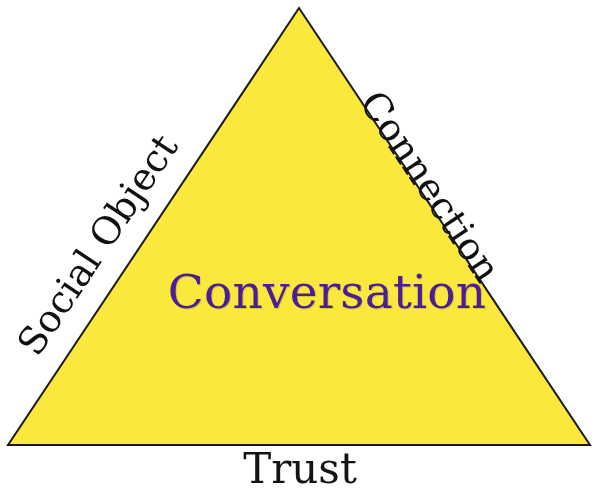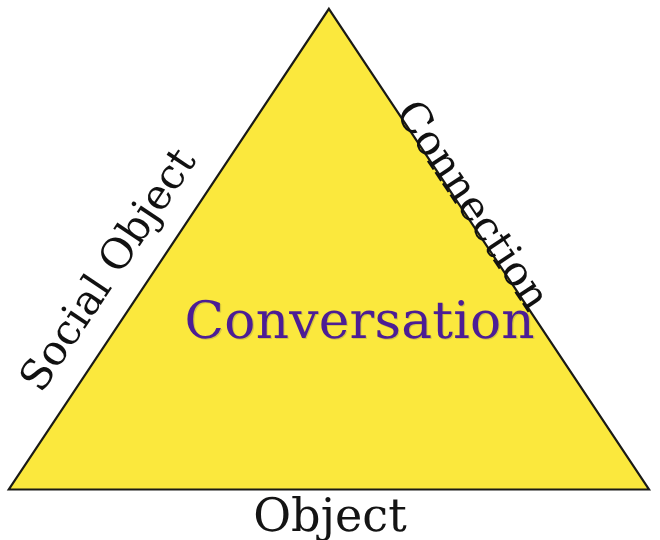--- a/index.html
+++ b/index.html
@@ -94,19 +94,19 @@
 <body>
 
 <div id="diagram-canvas" style="background: rgb(255, 255, 255);">
 
   <svg id="triangle-svg" viewBox="0 0 600 491" xmlns="http://www.w3.org/2000/svg" aria-hidden="true">
     <polygon id="triangle-polygon" points="299,8 590,445 8,445" fill="#FBE83D" stroke="#1A1A16" stroke-width="2" stroke-linejoin="miter"></polygon>
   </svg>
 
   <div id="center-label" style="color: #4c1d95; margin-left: 27px;">Conversation</div>
 
-  <div id="bottom-label" style="color: rgb(20, 20, 20);">Object</div>
+  <div id="bottom-label" style="color: rgb(20, 20, 20);">Trust</div>
 
   <div id="left-edge-label" class="edge-label" style="color: rgb(17, 17, 17); transform: rotate(-56.3deg);">Social Object</div>
 
   <div id="right-edge-label" class="edge-label" style="color: rgb(17, 17, 17); transform: rotate(56.3deg);">Connection</div>
 
 </div>
 
 </body></html>

